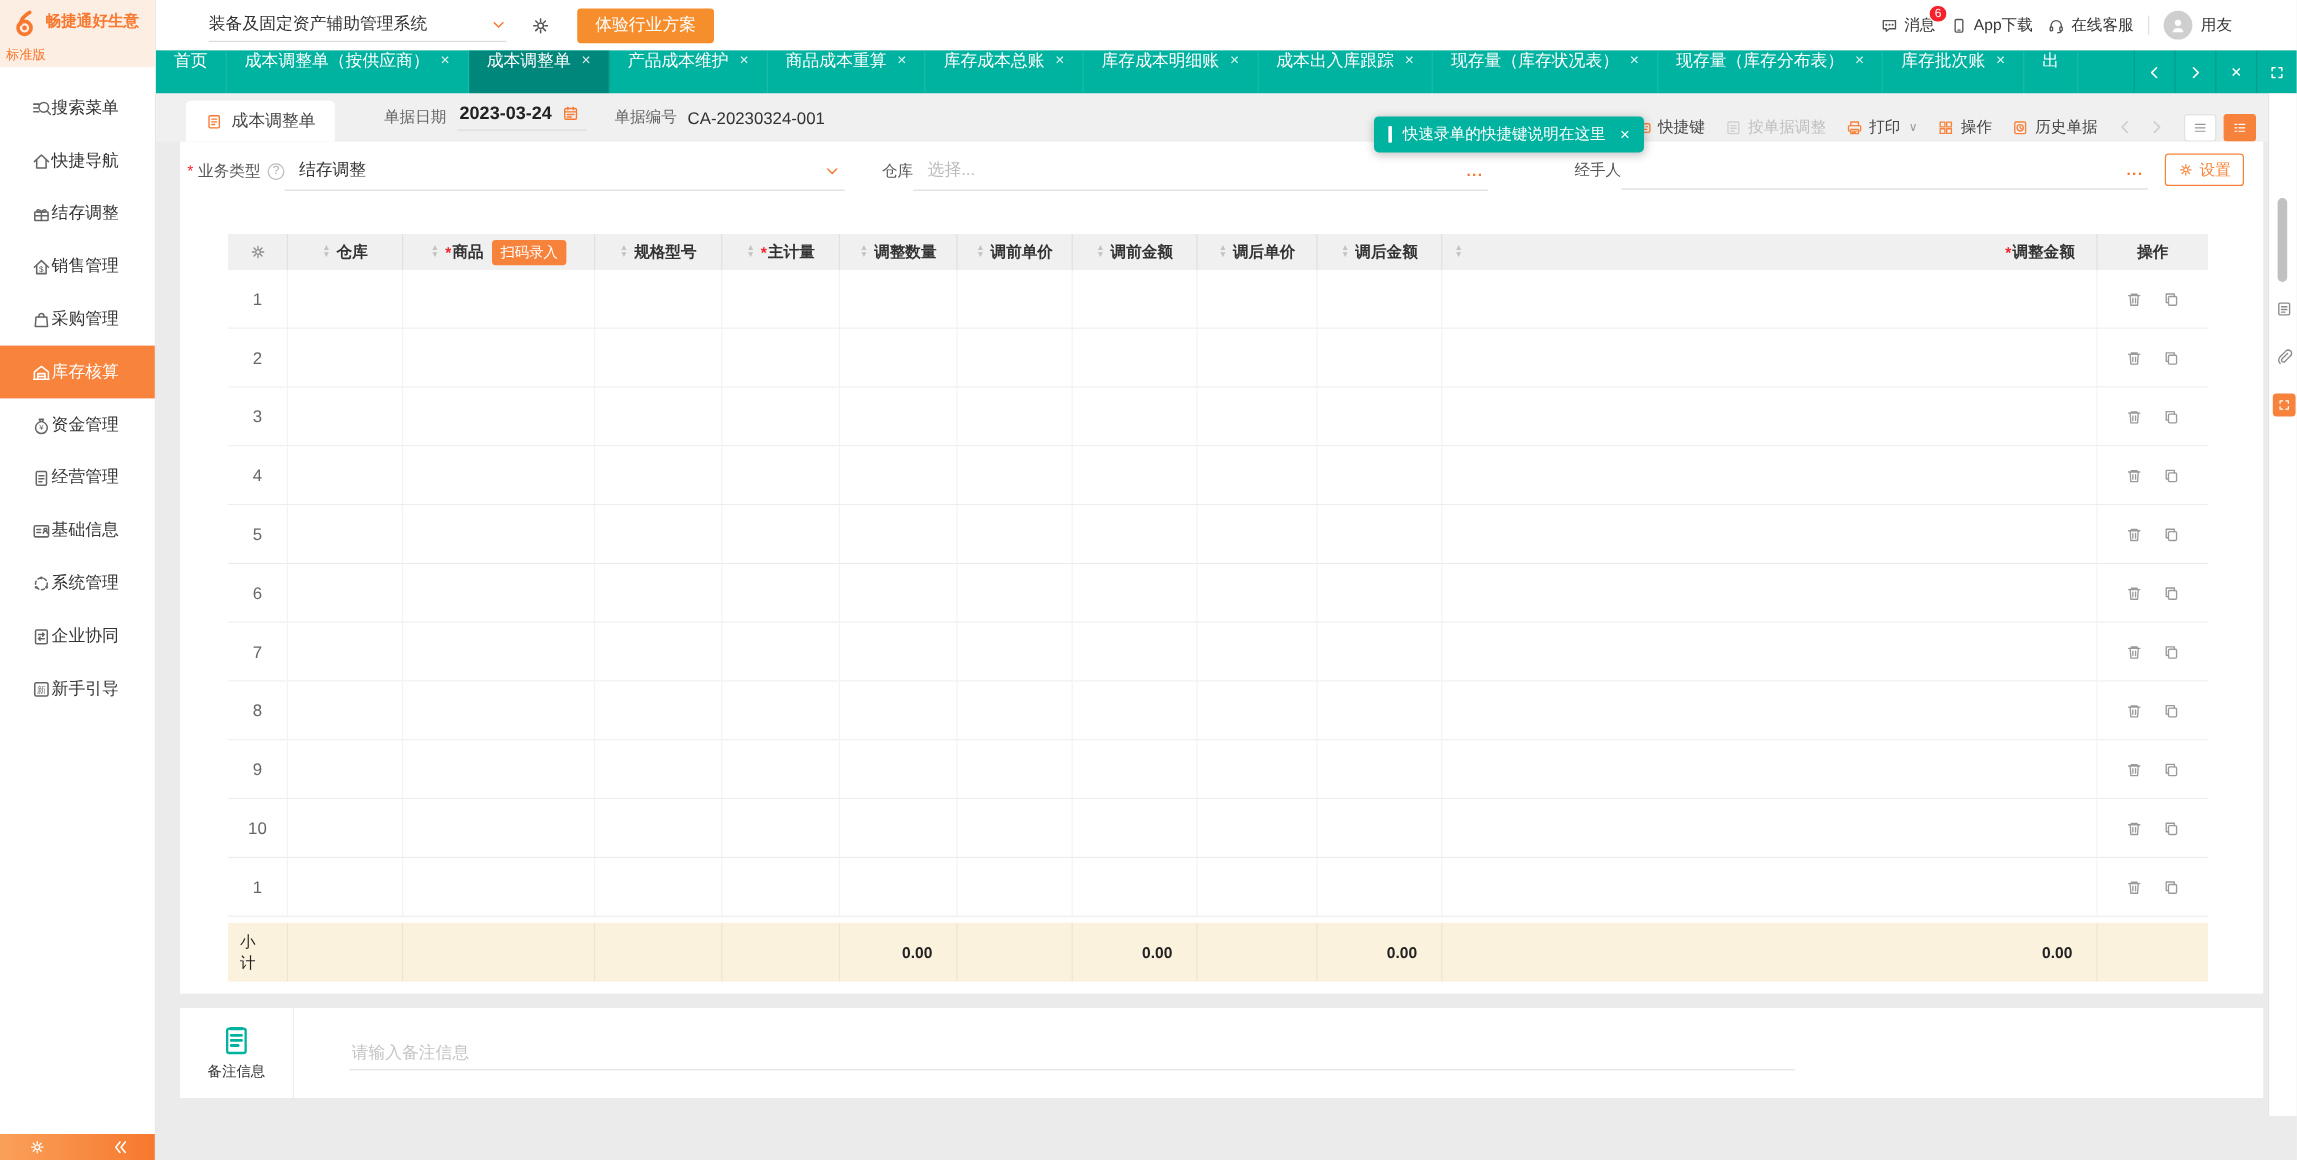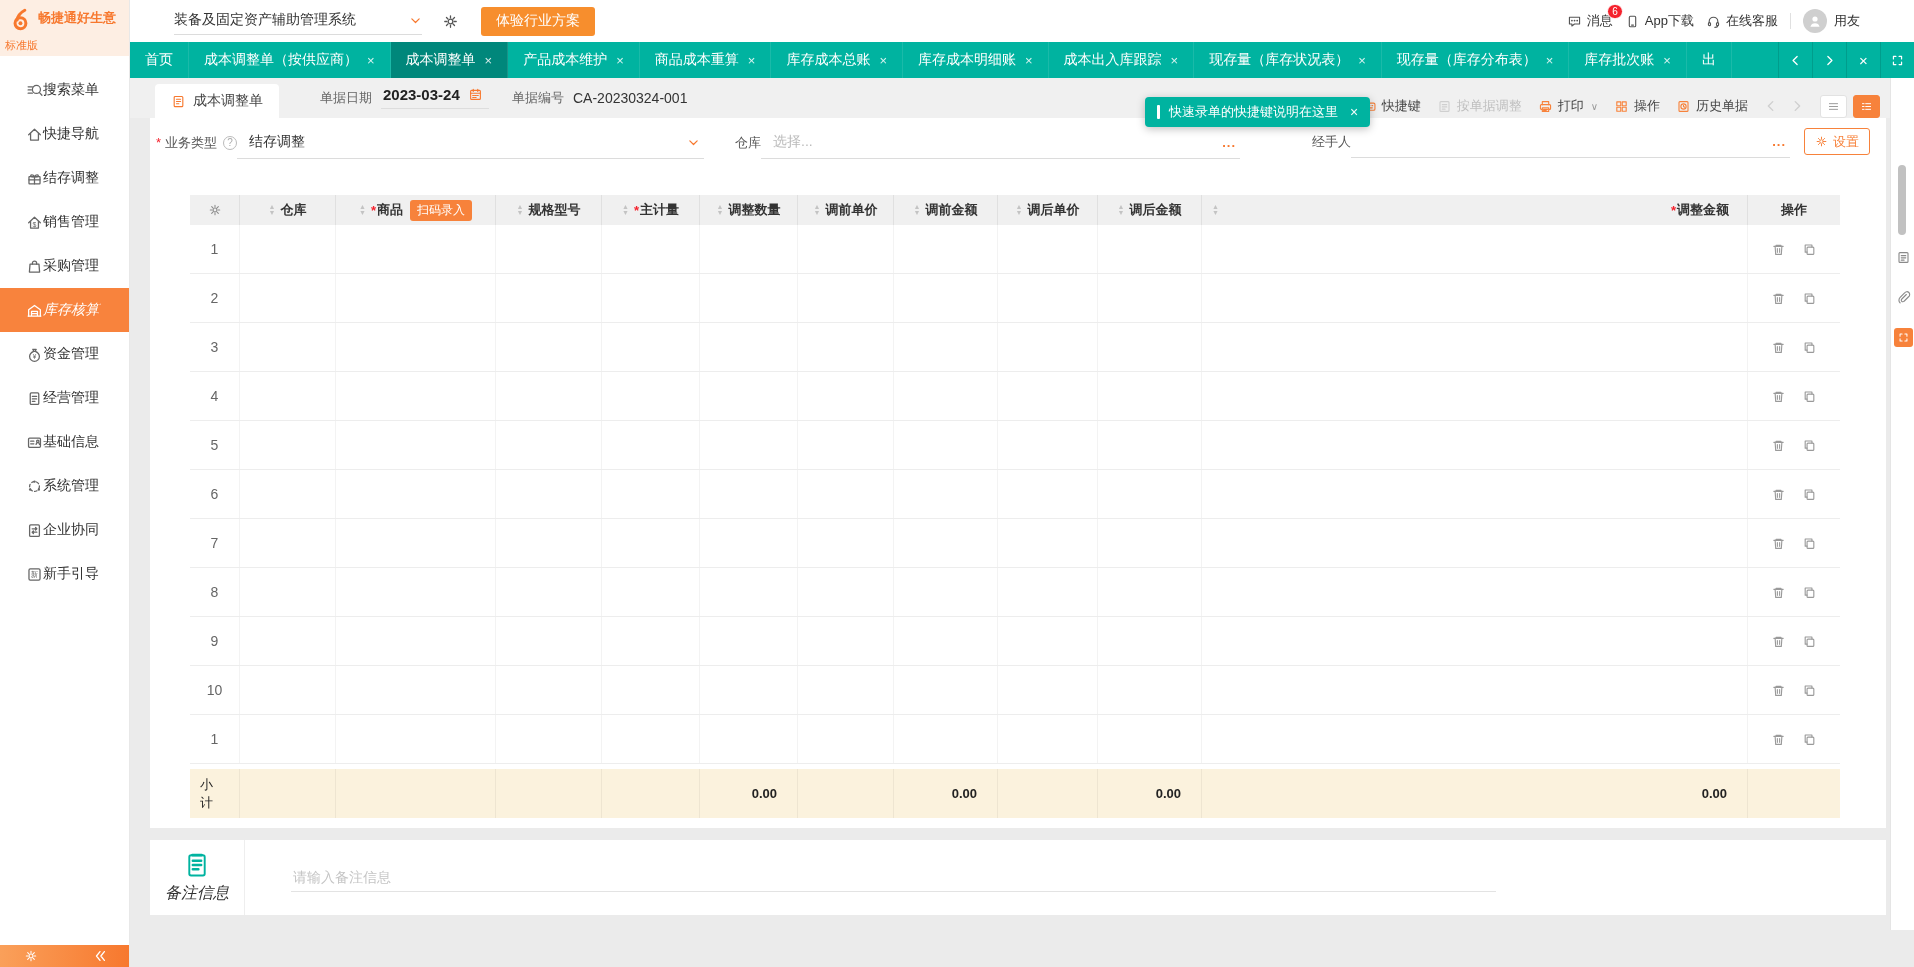--- a/index.html
+++ b/index.html
@@ -11,21 +11,21 @@
 
   
   .sidebar{width:130px;background:#fff;display:flex;flex-direction:column;flex-shrink:0;border-right:1px solid #e8e8e8;position:relative;z-index:30;}
   .logo-block{height:56px;background:#fdeee3;position:relative;padding:7px 6px 0 8px;display:flex;align-items:flex-start;gap:4px;}
   .logo-mark svg{width:26px;height:26px;display:block;}
   .brand-name{color:#f7782e;font-weight:bold;font-size:13px;line-height:15px;padding-top:3px;}
   .edition{position:absolute;left:5px;bottom:3px;font-size:11px;color:#f7782e;}
   #side-menu{flex:1;padding-top:12px;display:flex;flex-direction:column;}
   .side-item{height:44px;display:flex;align-items:center;padding-left:26px;font-size:14px;color:#333;cursor:pointer;}
   .side-item .ic{font-size:17px;color:#666;}
-  .side-item.active{background:#f8833d;color:#fff;font-style:italic;}
+  .side-item.active{background:#f8833d;color:#fff;}
   .side-item.active .ic{color:#fff;}
   .sidebar-footer{height:22px;background:linear-gradient(90deg,#faa05a,#f7782e);display:flex;align-items:center;justify-content:space-between;padding:0 22px 0 24px;color:#fff;}
   .sidebar-footer .ic{font-size:14px;}
 
   
   .main{flex:1;display:flex;flex-direction:column;min-width:0;}
 
   .topbar{height:42px;background:#fff;display:flex;align-items:center;padding:0 54px 0 44px;flex-shrink:0;}
   .sys-select{display:flex;align-items:center;width:248px;border-bottom:1px solid #dcdcdc;padding-bottom:5px;margin-top:4px;cursor:pointer;}
   .sys-select-value{font-size:14px;color:#333;flex:1;white-space:nowrap;}
@@ -36,21 +36,21 @@
   .tb-link{display:flex;align-items:center;gap:5px;cursor:pointer;position:relative;}
   .tb-link .ic{font-size:15px;color:#555;}
   .badge{position:absolute;top:-8px;right:-10px;min-width:15px;height:15px;background:#f5222d;color:#fff;border-radius:8px;font-size:10px;display:flex;align-items:center;justify-content:center;padding:0 4px;border:1px solid #fff;}
   .v-divider{width:1px;height:16px;background:#e0e0e0;}
   .avatar{width:24px;height:24px;border-radius:50%;background:#cfcfcf;display:flex;align-items:center;justify-content:center;overflow:hidden;}
   .avatar svg{width:16px;height:16px;}
   .user-entry{display:flex;align-items:center;gap:7px;cursor:pointer;}
 
   .tabbar{height:36px;background:#00b3a0;display:flex;color:#fff;flex-shrink:0;}
   #tabs{display:flex;flex:1;min-width:0;overflow:hidden;}
-  .tab{display:flex;align-items:center;padding:0 15px;font-size:14px;white-space:nowrap;cursor:pointer;border-right:1px solid rgba(255,255,255,0.10);}
+  .tab{display:flex;align-items:flex-start;padding:0 15px;font-size:14px;white-space:nowrap;cursor:pointer;border-right:1px solid rgba(255,255,255,0.10);}
   .tab.active{background:#00877b;}
   .tab-x{margin-left:9px;font-size:13px;opacity:.85;}
   .tab-controls{display:flex;flex-shrink:0;}
   .tab-ctl{width:34px;display:flex;align-items:center;justify-content:center;border-left:1px solid rgba(0,0,0,0.12);cursor:pointer;font-size:15px;}
   .tab-ctl .ic{font-size:13px;}
 
   .content{flex:1;position:relative;background:#ebebeb;min-height:0;}
 
   
   .doc-strip{height:40px;background:#f0f0f0;position:relative;}
@@ -116,21 +116,21 @@
   .t-sub{height:49px;background:#fbf2dd;margin-top:5px;font-size:13px;color:#222;}
   .t-sub .td{border-right:1px solid rgba(0,0,0,0.05);justify-content:flex-end;padding-right:20px;font-weight:bold;}
   .t-sub .td.lbl{justify-content:flex-start;padding-left:10px;font-weight:normal;}
   .t-sub .td:last-child{border-right:none;}
 
   
   .remark-card{margin:12px 28px 0 20px;height:75px;background:#fff;display:flex;align-items:center;}
   .remark-left{width:95px;align-self:stretch;display:flex;flex-direction:column;align-items:center;justify-content:center;gap:4px;border-right:1px solid #eee;color:#00b3a0;}
   .remark-left .ic{font-size:28px;}
   .remark-left .ic svg{stroke-width:1.1;}
-  .remark-label{font-size:16px;color:#333;font-style:italic;}
+  .remark-label{font-size:12px;color:#333;}
   .remark-input{margin-left:46px;width:1205px;border:none;border-bottom:1px solid #e3e3e3;font-size:14px;padding:6px 2px;outline:none;background:transparent;color:#333;font-family:inherit;}
   .remark-input::placeholder{color:#c5c5c5;}
 
   
   .rail{position:absolute;right:0;top:0;bottom:37px;width:24px;background:#fff;border-left:1px solid #e5e5e5;}
   .rail-thumb{position:absolute;left:7px;top:87px;width:8px;height:70px;background:#c1c1c1;border-radius:4px;}
   .rail-ic{position:absolute;left:0;width:24px;display:flex;justify-content:center;color:#8a8a8a;font-size:15px;cursor:pointer;}
   .rail-ic.i1{top:172px;}
   .rail-ic.i2{top:212px;}
   .rail-ic.i3{top:250px;width:24px;}

